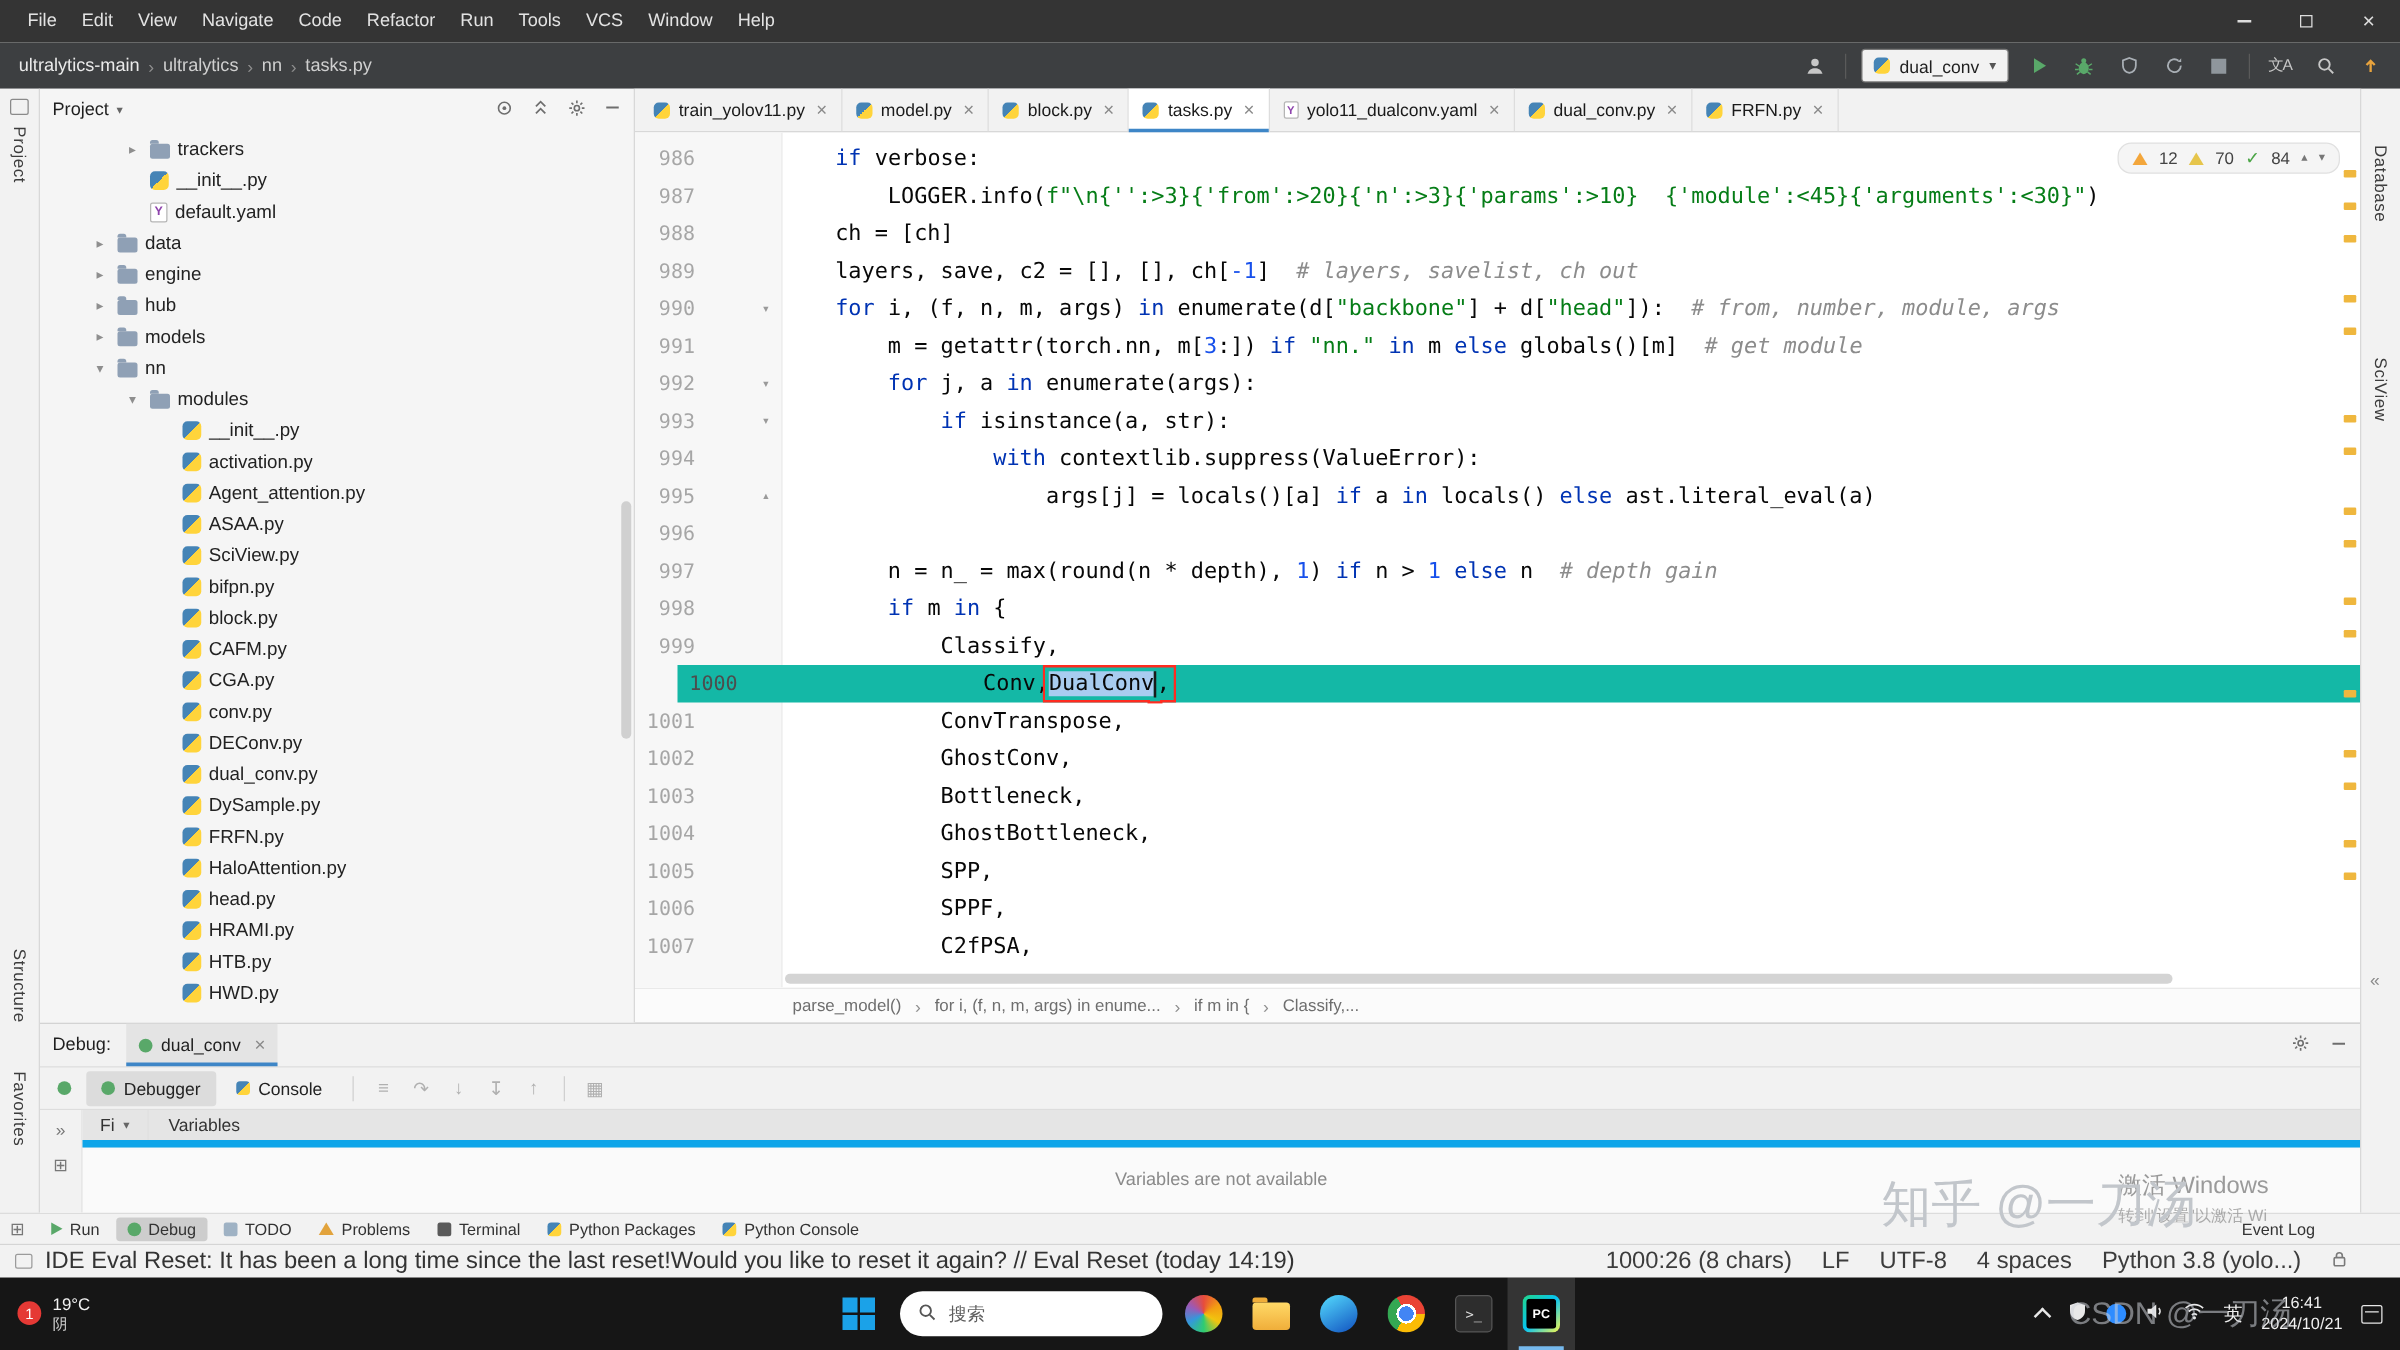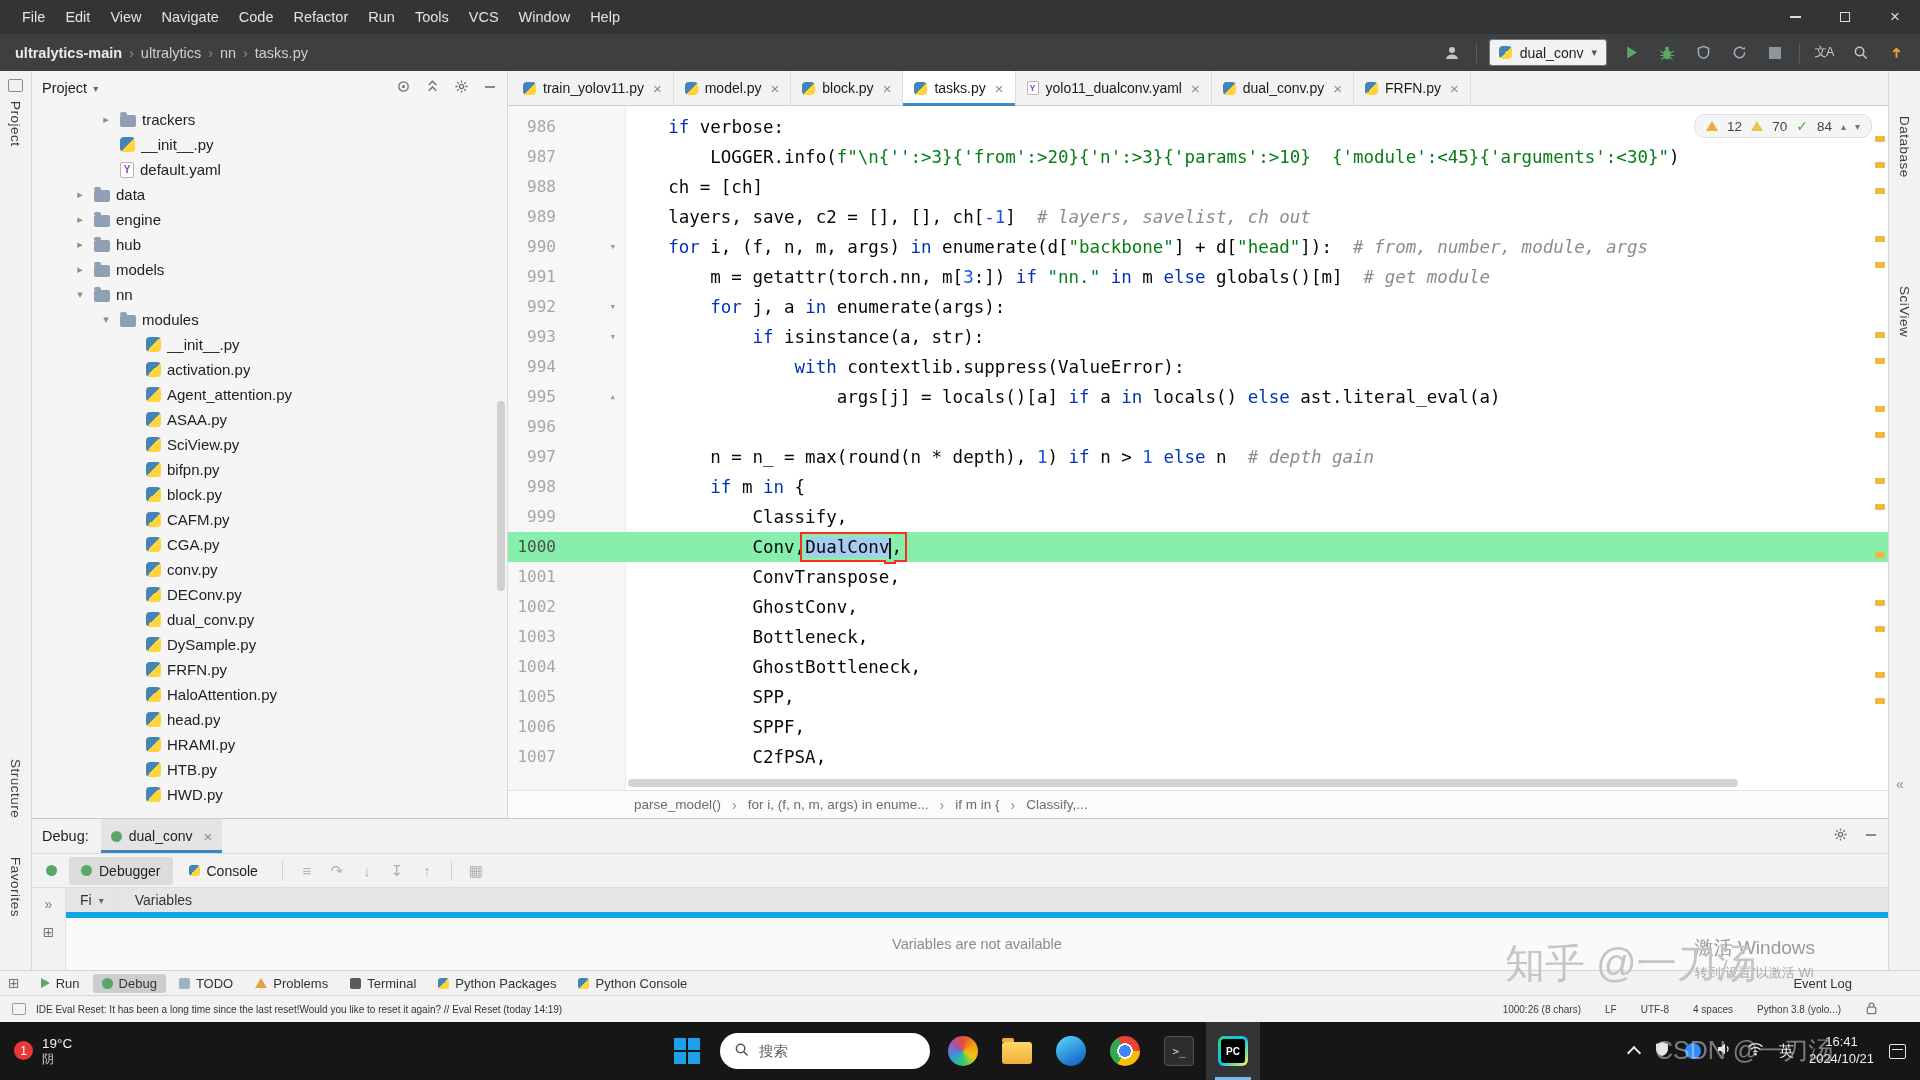--- a/index.html
+++ b/index.html
@@ -14,21 +14,21 @@
 .red-ellipse{border:2px solid #E53935;border-radius:50%;padding:0 6px;margin:0 1px;}
 .wincontrols{margin-left:auto;display:flex;height:100%;z-index:2;}
 .winbtn{width:50px;height:100%;display:flex;align-items:center;justify-content:center;color:#DDD;font-size:17px;}
 .wmin{width:11px;height:1.5px;background:#DDD;display:inline-block;}
 .wmax{width:10px;height:10px;border:1.5px solid #DDD;display:inline-block;}
 
 
 .navbar{height:37px;background:#3D3F41;display:flex;align-items:center;padding:0 12px;flex:0 0 auto;}
 .crumbs{display:flex;align-items:center;}
 .crumb{color:#CFCFCF;font-size:14.5px;padding:2px 3px;}
-.crumb.first{font-weight:bold;color:#EAEAEA;text-align:center;}
+.crumb.first{font-weight:normal;color:#EAEAEA;text-align:center;}
 .crumb-sep{color:#8F8F8F;margin:0 4px;font-size:14px;}
 .nav-right{margin-left:auto;display:flex;align-items:center;gap:12px;}
 .nav-ic{display:inline-flex;align-items:center;justify-content:center;width:24px;height:24px;}
 .nav-sep{width:1px;height:20px;background:#5A5A5A;display:inline-block;}
 .run-config{background:#F2F2F2;border:1px solid #787878;border-radius:3px;height:27px;display:flex;align-items:center;gap:8px;padding:0 9px;font-size:14px;color:#1f1f1f;}
 .run-config .dd{color:#555;font-size:11px;}
 .stop-sq{width:12px;height:12px;background:#8F969C;display:inline-block;}
 .txt-ic{color:#C7C7C7;font-size:12.5px;letter-spacing:-1px;}
 
 
@@ -63,21 +63,21 @@
 .tab{display:flex;align-items:center;gap:7px;padding:0 11px;font-size:14px;color:#1a1a1a;border-right:1px solid #DDD;position:relative;white-space:nowrap;}
 .tab .fic.py{width:13px;height:13px;}
 .tab .fic.yaml{width:12px;height:14px;font-size:9px;}
 .tab.active{background:#FFF;}
 .tab.active::after{content:"";position:absolute;left:0;right:0;bottom:-1px;height:3px;background:#3E86C7;}
 .tab-close{color:#8A8A8A;font-size:15px;margin-left:2px;}
 .editor-wrap{flex:1;position:relative;overflow:hidden;background:#fff;min-height:0;}
 .gutterbg{position:absolute;left:0;top:0;bottom:0;width:118px;background:#F7F7F7;border-right:1px solid #ECECEC;}
 .editor{position:absolute;inset:0;padding-top:6px;font-family:"DejaVu Sans Mono",monospace;font-size:17.5px;line-height:30px;white-space:pre;}
 .eline{display:flex;height:30px;align-items:center;}
-.eline.cur{background:#86efac;}
+.eline.cur{background:#14b8a6;margin-left:34px;}
 .gnum{width:58px;text-align:right;padding-right:10px;color:#A6A6A6;font-size:16px;flex:0 0 auto;}
 .eline.cur .gnum{color:#4d4d4d;}
 .gfold{width:60px;text-align:right;padding-right:10px;color:#9A9A9A;font-size:11px;flex:0 0 auto;}
 .ecode{flex:1;white-space:pre;color:#080808;}
 .kw{color:#0033B3;}
 .str{color:#067D17;}
 .com{color:#8C8C8C;font-style:italic;}
 .num{color:#1750EB;}
 .pl{color:#080808;}
 .sel{background:#A8CCF0;}
@@ -126,21 +126,21 @@
 .twi{display:inline-block;width:11px;height:11px;}
 .tw-run{width:0;height:0;border-left:9px solid #59A869;border-top:5.5px solid transparent;border-bottom:5.5px solid transparent;background:none;}
 .tw-bug{border-radius:50%;background:#59A869;}
 .tw-todo{background:#9FB2C4;border-radius:2px;}
 .tw-problem{width:0;height:0;border-left:6px solid transparent;border-right:6px solid transparent;border-bottom:10px solid #E2A33C;background:none;}
 .tw-term{background:#5A5A5A;border-radius:2px;}
 .tw-py{border-radius:3px;background:linear-gradient(135deg,#4584B6 50%,#FFD43B 50%);}
 .tw-right{margin-left:auto;display:flex;align-items:center;gap:6px;padding-right:60px;color:#333;}
 
 
-.statusbar{height:27px;background:#F2F2F2;border-top:1px solid #D5D5D5;display:flex;align-items:center;font-size:10px;color:#333;padding:0 12px;gap:10px;flex:0 0 auto;}
+.statusbar{height:27px;background:#F2F2F2;border-top:1px solid #D5D5D5;display:flex;align-items:center;font-size:19px;color:#333;padding:0 12px;gap:10px;flex:0 0 auto;}
 .sb-ic{width:14px;height:12px;border:1.5px solid #9B9B9B;border-radius:2px;display:inline-block;}
 .sb-right{margin-left:auto;display:flex;align-items:center;gap:24px;color:#3c3c3c;padding-right:30px;}
 
 
 .taskbar{height:58px;background:#161616;display:flex;align-items:center;justify-content:space-between;position:relative;color:#fff;flex:0 0 auto;}
 .weather{display:flex;align-items:center;gap:9px;padding-left:14px;}
 .badge{width:19px;height:19px;border-radius:50%;background:#E53935;color:#fff;font-size:12px;display:flex;align-items:center;justify-content:center;}
 .wcol{display:flex;flex-direction:column;line-height:1.2;}
 .wtemp{font-size:13.5px;color:#F2F2F2;}
 .wcond{font-size:12px;color:#C9C9C9;}

